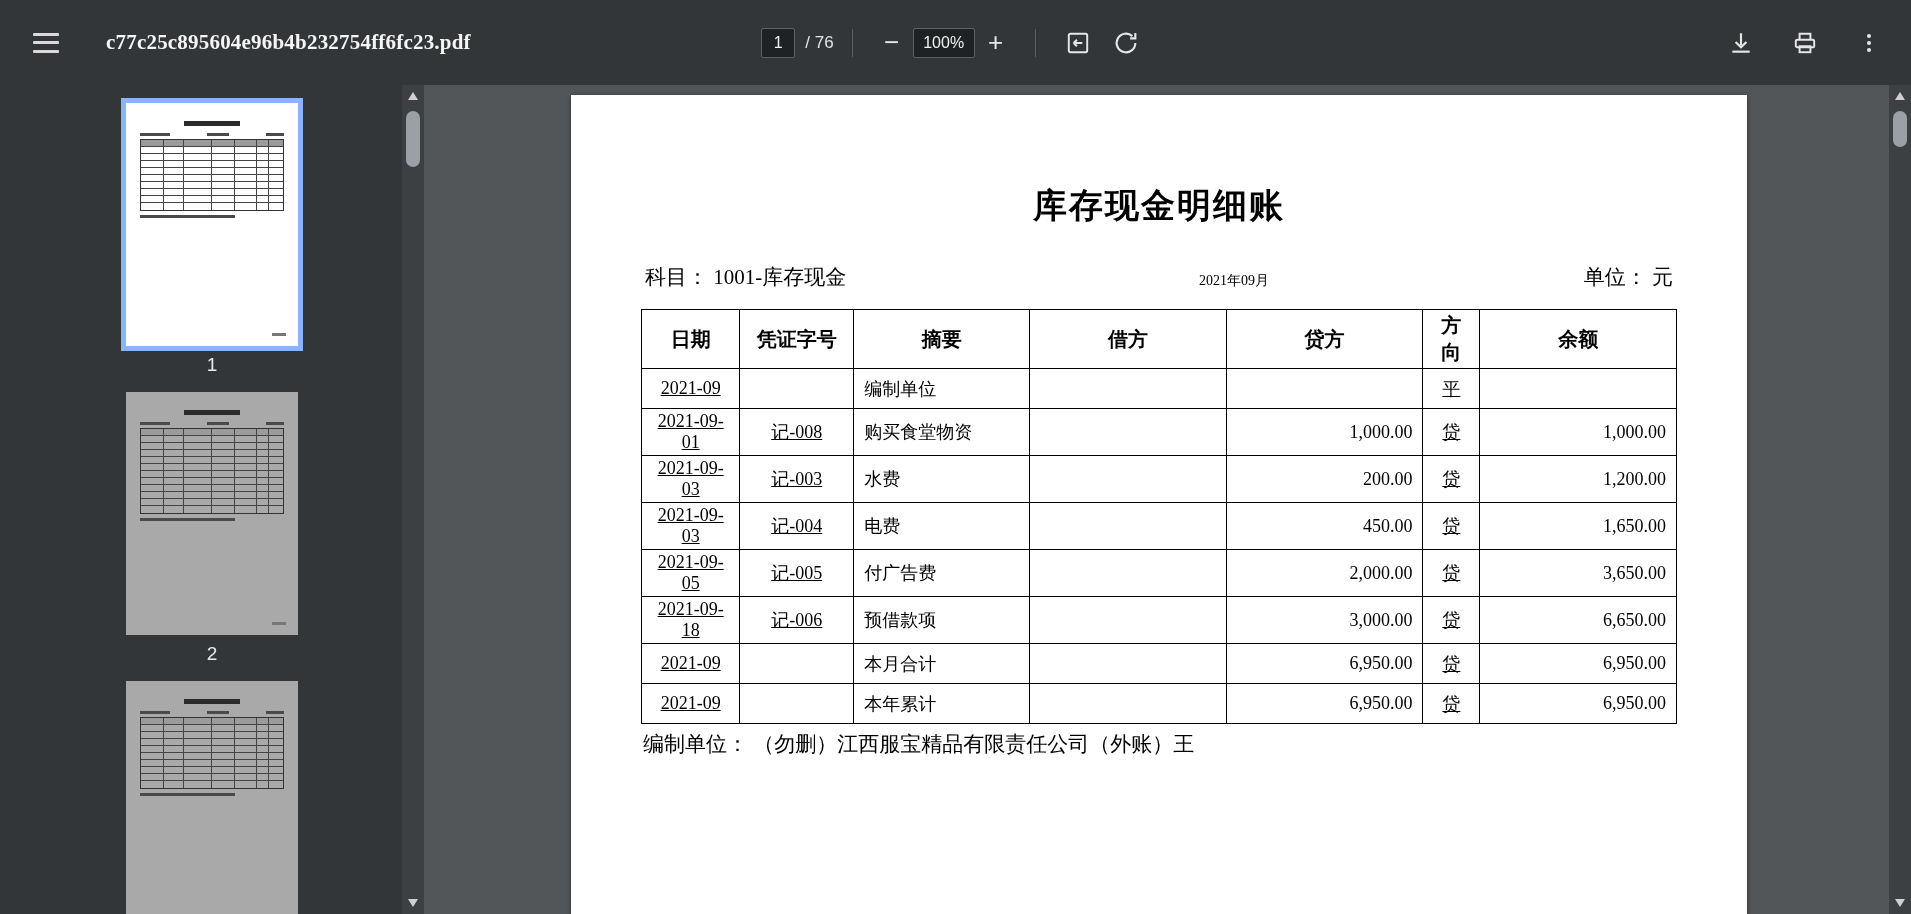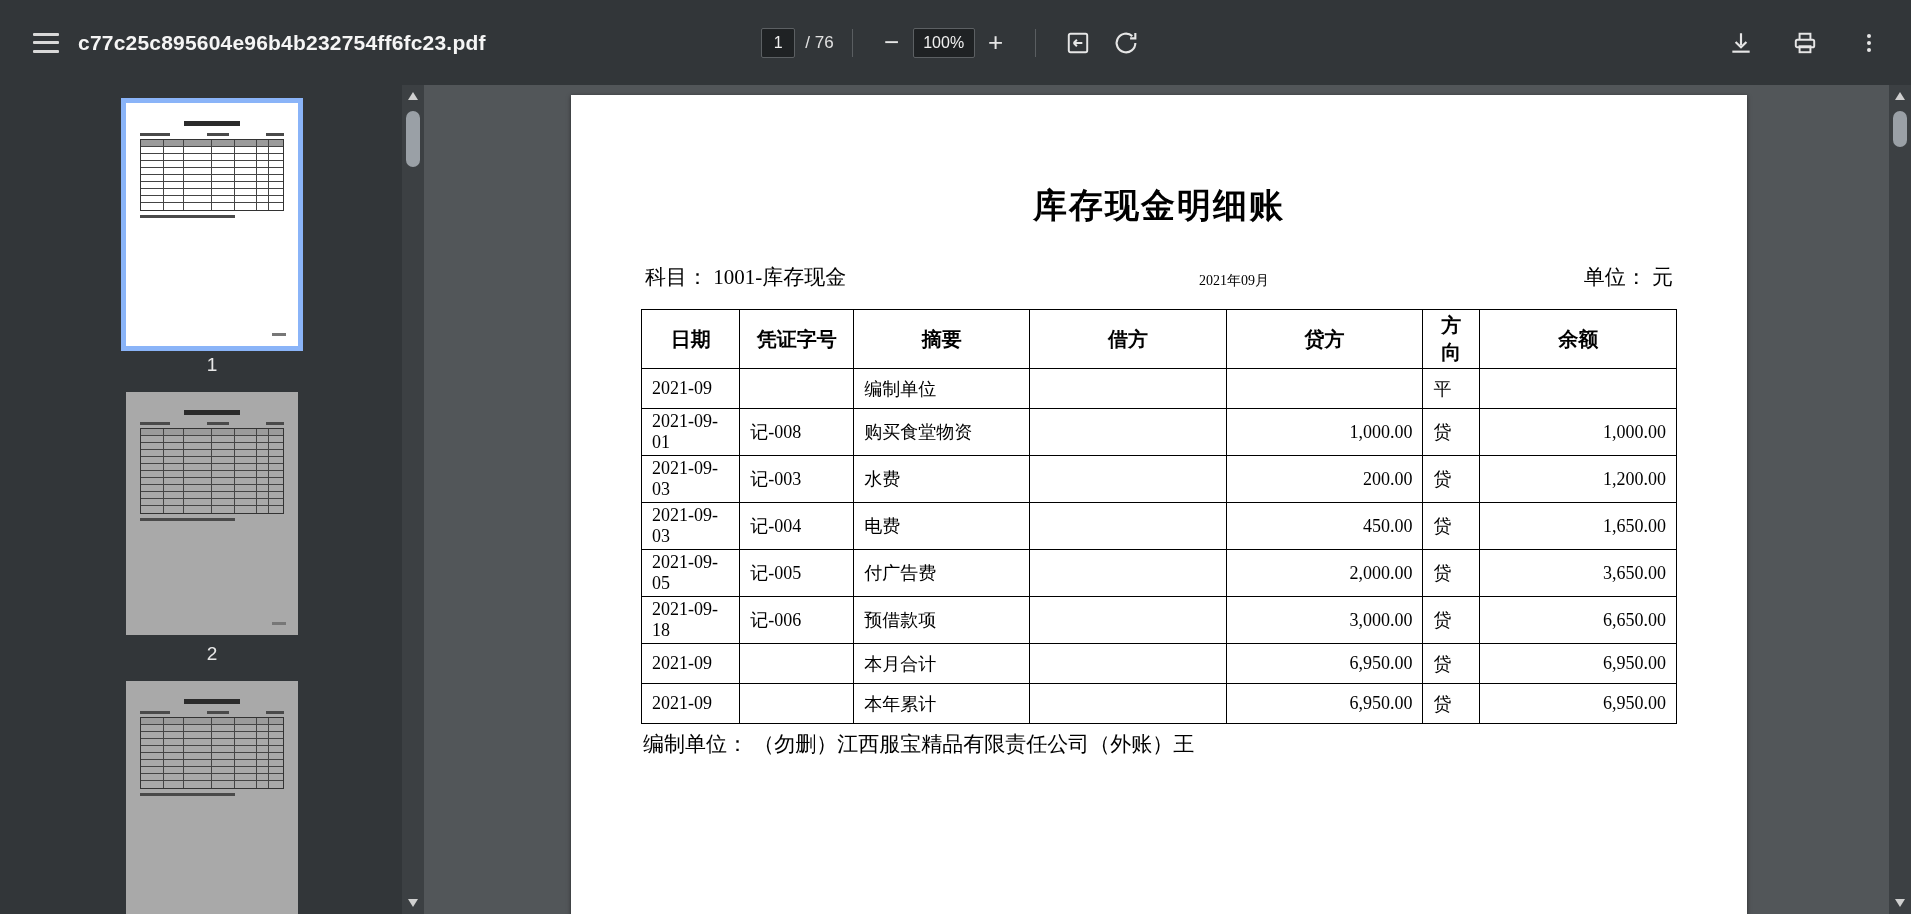--- a/index.html
+++ b/index.html
@@ -37,26 +37,27 @@
     cursor: pointer;
   }
   .hamburger {
     width: 26px; height: 20px;
     display: flex; flex-direction: column; justify-content: space-between;
   }
   .hamburger span {
     display: block; height: 3px; width: 100%; background: #d9d9d9; border-radius: 1px;
   }
   .doc-title {
-    margin-left: 8px;
+    margin-left: 36px;
     font-size: 21px;
     font-weight: bold;
     color: #f5f5f5;
     white-space: nowrap;
     letter-spacing: .2px;
+    font-family: Liberation Serif, serif;
   }
   .tb-center {
     position: absolute;
     left: 0; right: 0;
     display: flex;
     align-items: center;
     justify-content: center;
     gap: 0px;
     pointer-events: none;
   }
@@ -253,21 +254,21 @@
     border: 1px solid #000;
     height: 40px;
     padding: 2px 10px;
   }
   table.ledger th {
     font-weight: bold;
     font-size: 20px;
     text-align: center;
     height: 46px;
   }
-  td.c { text-align: left; }
+  td.c { text-align: center; text-decoration: underline; }
   td.l { text-align: left; }
   td.r { text-align: right; }
   .footer-line {
     font-size: 21px;
     margin-top: 6px;
     margin-left: 2px;
   }
 
   
   .main-scroll {

